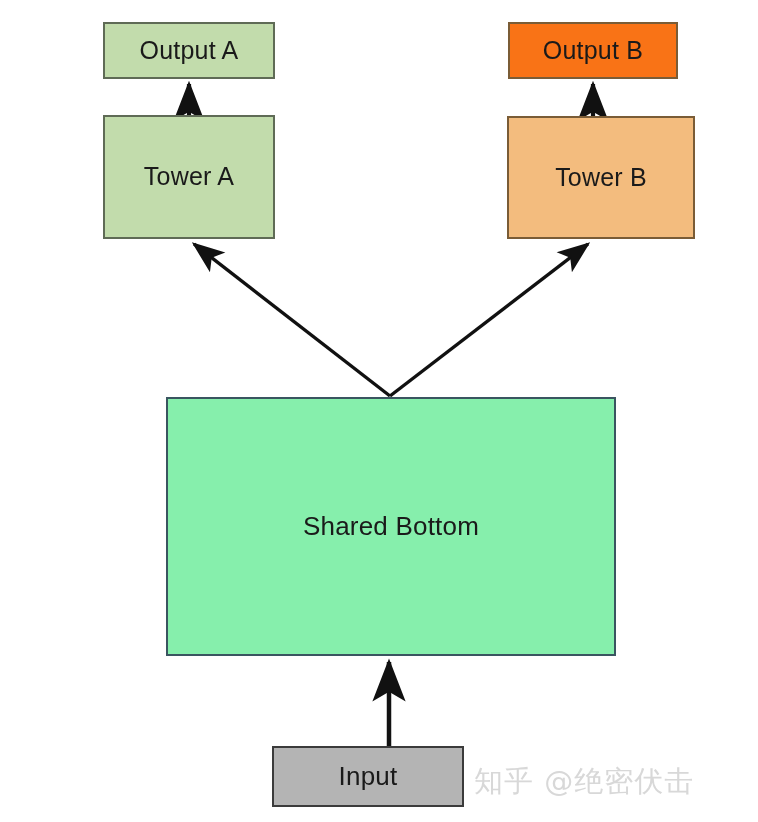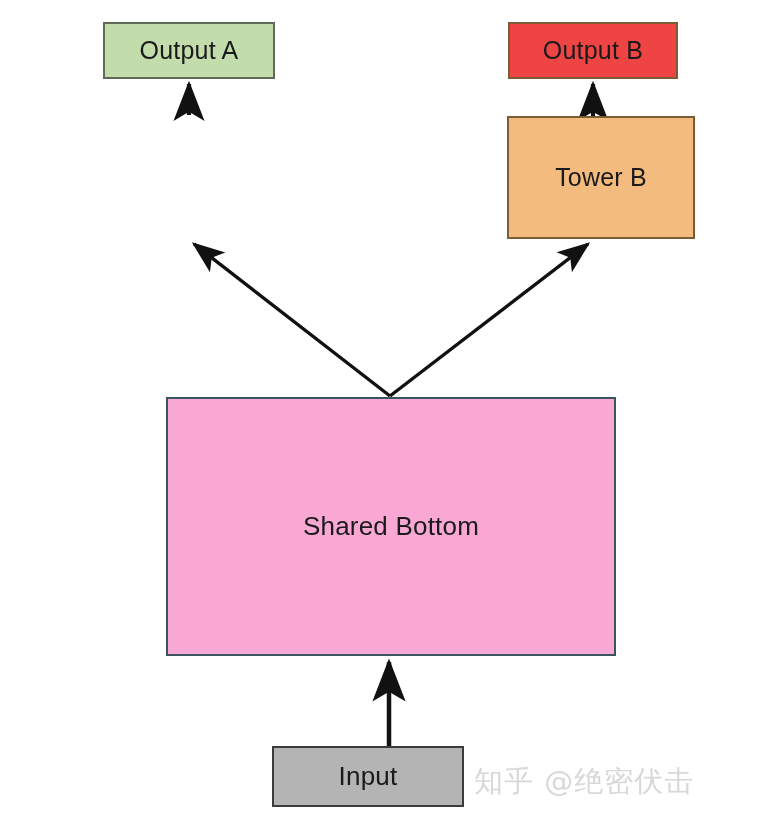--- a/index.html
+++ b/index.html
@@ -43,31 +43,31 @@
     background: #C2DCAC;  border-color: #5f6b56;
     font-size: 25px;
   }
   .node-tower-a {
     left: 103px;  top: 115px;  width: 172px;  height: 124px;
     background: #C2DCAC;  border-color: #5f6b56;
     font-size: 25px;
   }
   .node-output-b {
     left: 508px;  top: 22px;  width: 170px;  height: 57px;
-    background: #ef4444;  border-color: #7a5c36;
+    background: #f97316;  border-color: #7a5c36;
     font-size: 25px;
   }
   .node-tower-b {
     left: 507px;  top: 116px;  width: 188px;  height: 123px;
     background: #F3BC7E;  border-color: #7a5c36;
     font-size: 25px;
   }
   .node-shared-bottom {
     left: 166px;  top: 397px;  width: 450px;  height: 259px;
-    background: #f9a8d4;  border-color: #3a5560;
+    background: #86efac;  border-color: #3a5560;
     font-size: 26px;
   }
   .node-input {
     left: 272px;  top: 746px;  width: 192px;  height: 61px;
     background: #B4B4B4;  border-color: #3b3b3b;
     font-size: 26px;
   }
   .watermark {
     position: absolute;
     left: 474px;
@@ -100,20 +100,23 @@
 
     <line x1="189" y1="115" x2="189" y2="84" stroke="#111111" stroke-width="4.2" marker-end="url(#arrowhead)"></line>
 
     <line x1="593" y1="116" x2="593" y2="84" stroke="#111111" stroke-width="4.2" marker-end="url(#arrowhead)"></line>
   </svg>
 
   <div class="node node-output-a">
     <span>Output A</span>
   </div>
 
+  <div class="node node-tower-a">
+    <span>Tower A</span>
+  </div>
 
   <div class="node node-output-b">
     <span>Output B</span>
   </div>
 
   <div class="node node-tower-b">
     <span>Tower B</span>
   </div>
 
   <div class="node node-shared-bottom">

